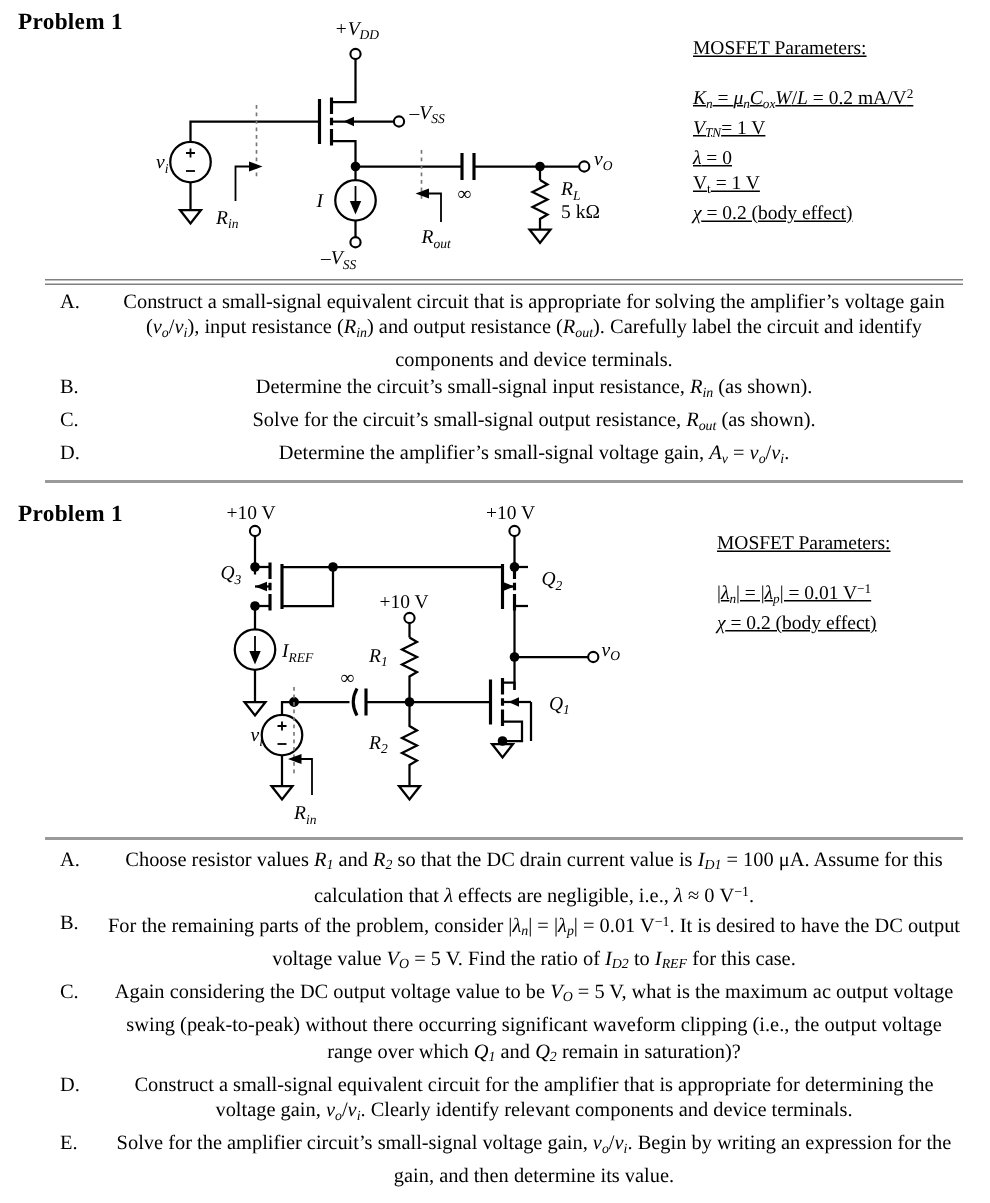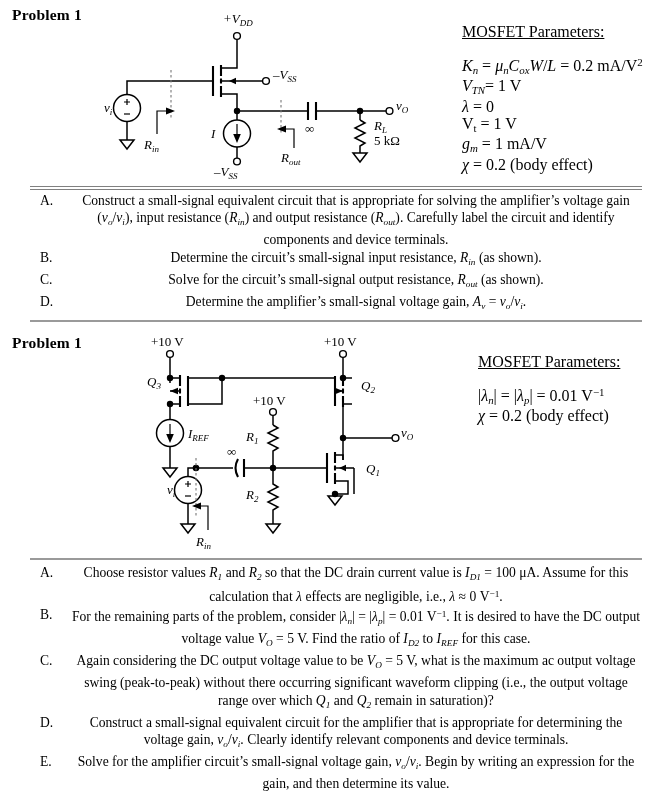--- a/index.html
+++ b/index.html
@@ -50,32 +50,33 @@
     height: 0;
     border-top: 2px solid #9a9a9a;
   }
   #rule-p1 { top: 186px; }
   #rule-p2-top { top: 320px; }
   #rule-p2-questions { top: 558px; }
 
   
   .params {
     position: absolute;
-    font-size: 16px;
+    font-size: 13px;
     line-height: 16.6px;
   }
   #params1 { left: 462px; top: 24px; }
   #params2 { left: 478px; top: 354px; }
   .params-title {
     text-decoration: underline;
     white-space: nowrap;
     margin-bottom: 13px;
   }
   .params-line {
     white-space: nowrap;
+    text-decoration: underline;
   }
   .it { font-style: italic; }
   sub { font-size: 0.68em; font-style: italic; vertical-align: -0.28em; }
   sup { font-size: 0.68em; vertical-align: 0.48em; }
   .upr sub { font-style: normal; }
 
   
   .qlist {
     position: absolute;
     font-size: 13.6px;
@@ -213,23 +214,20 @@
       <span class="it">K</span><sub>n</sub> = <span class="it">μ</span><sub>n</sub><span class="it">C</span><sub>ox</sub><span class="it">W</span>/<span class="it">L</span> = 0.2 mA/V<sup>2</sup>
     </div>
     <div class="params-line">
       <span class="it">V</span><sub>TN</sub>= 1 V
     </div>
     <div class="params-line">
       <span class="it">λ</span> = 0
     </div>
     <div class="params-line upr">
       V<sub>t</sub> = 1 V
-    </div>
-    <div class="params-line">
-      <span class="it">g</span><sub>m</sub> = 1 mA/V
     </div>
     <div class="params-line">
       <span class="it">χ</span> = 0.2 (body effect)
     </div>
   </div>
 
   <div class="rule-double" id="rule-p1"></div>
 
   <div class="qlist" id="qlist1">
     <div class="qitem">

